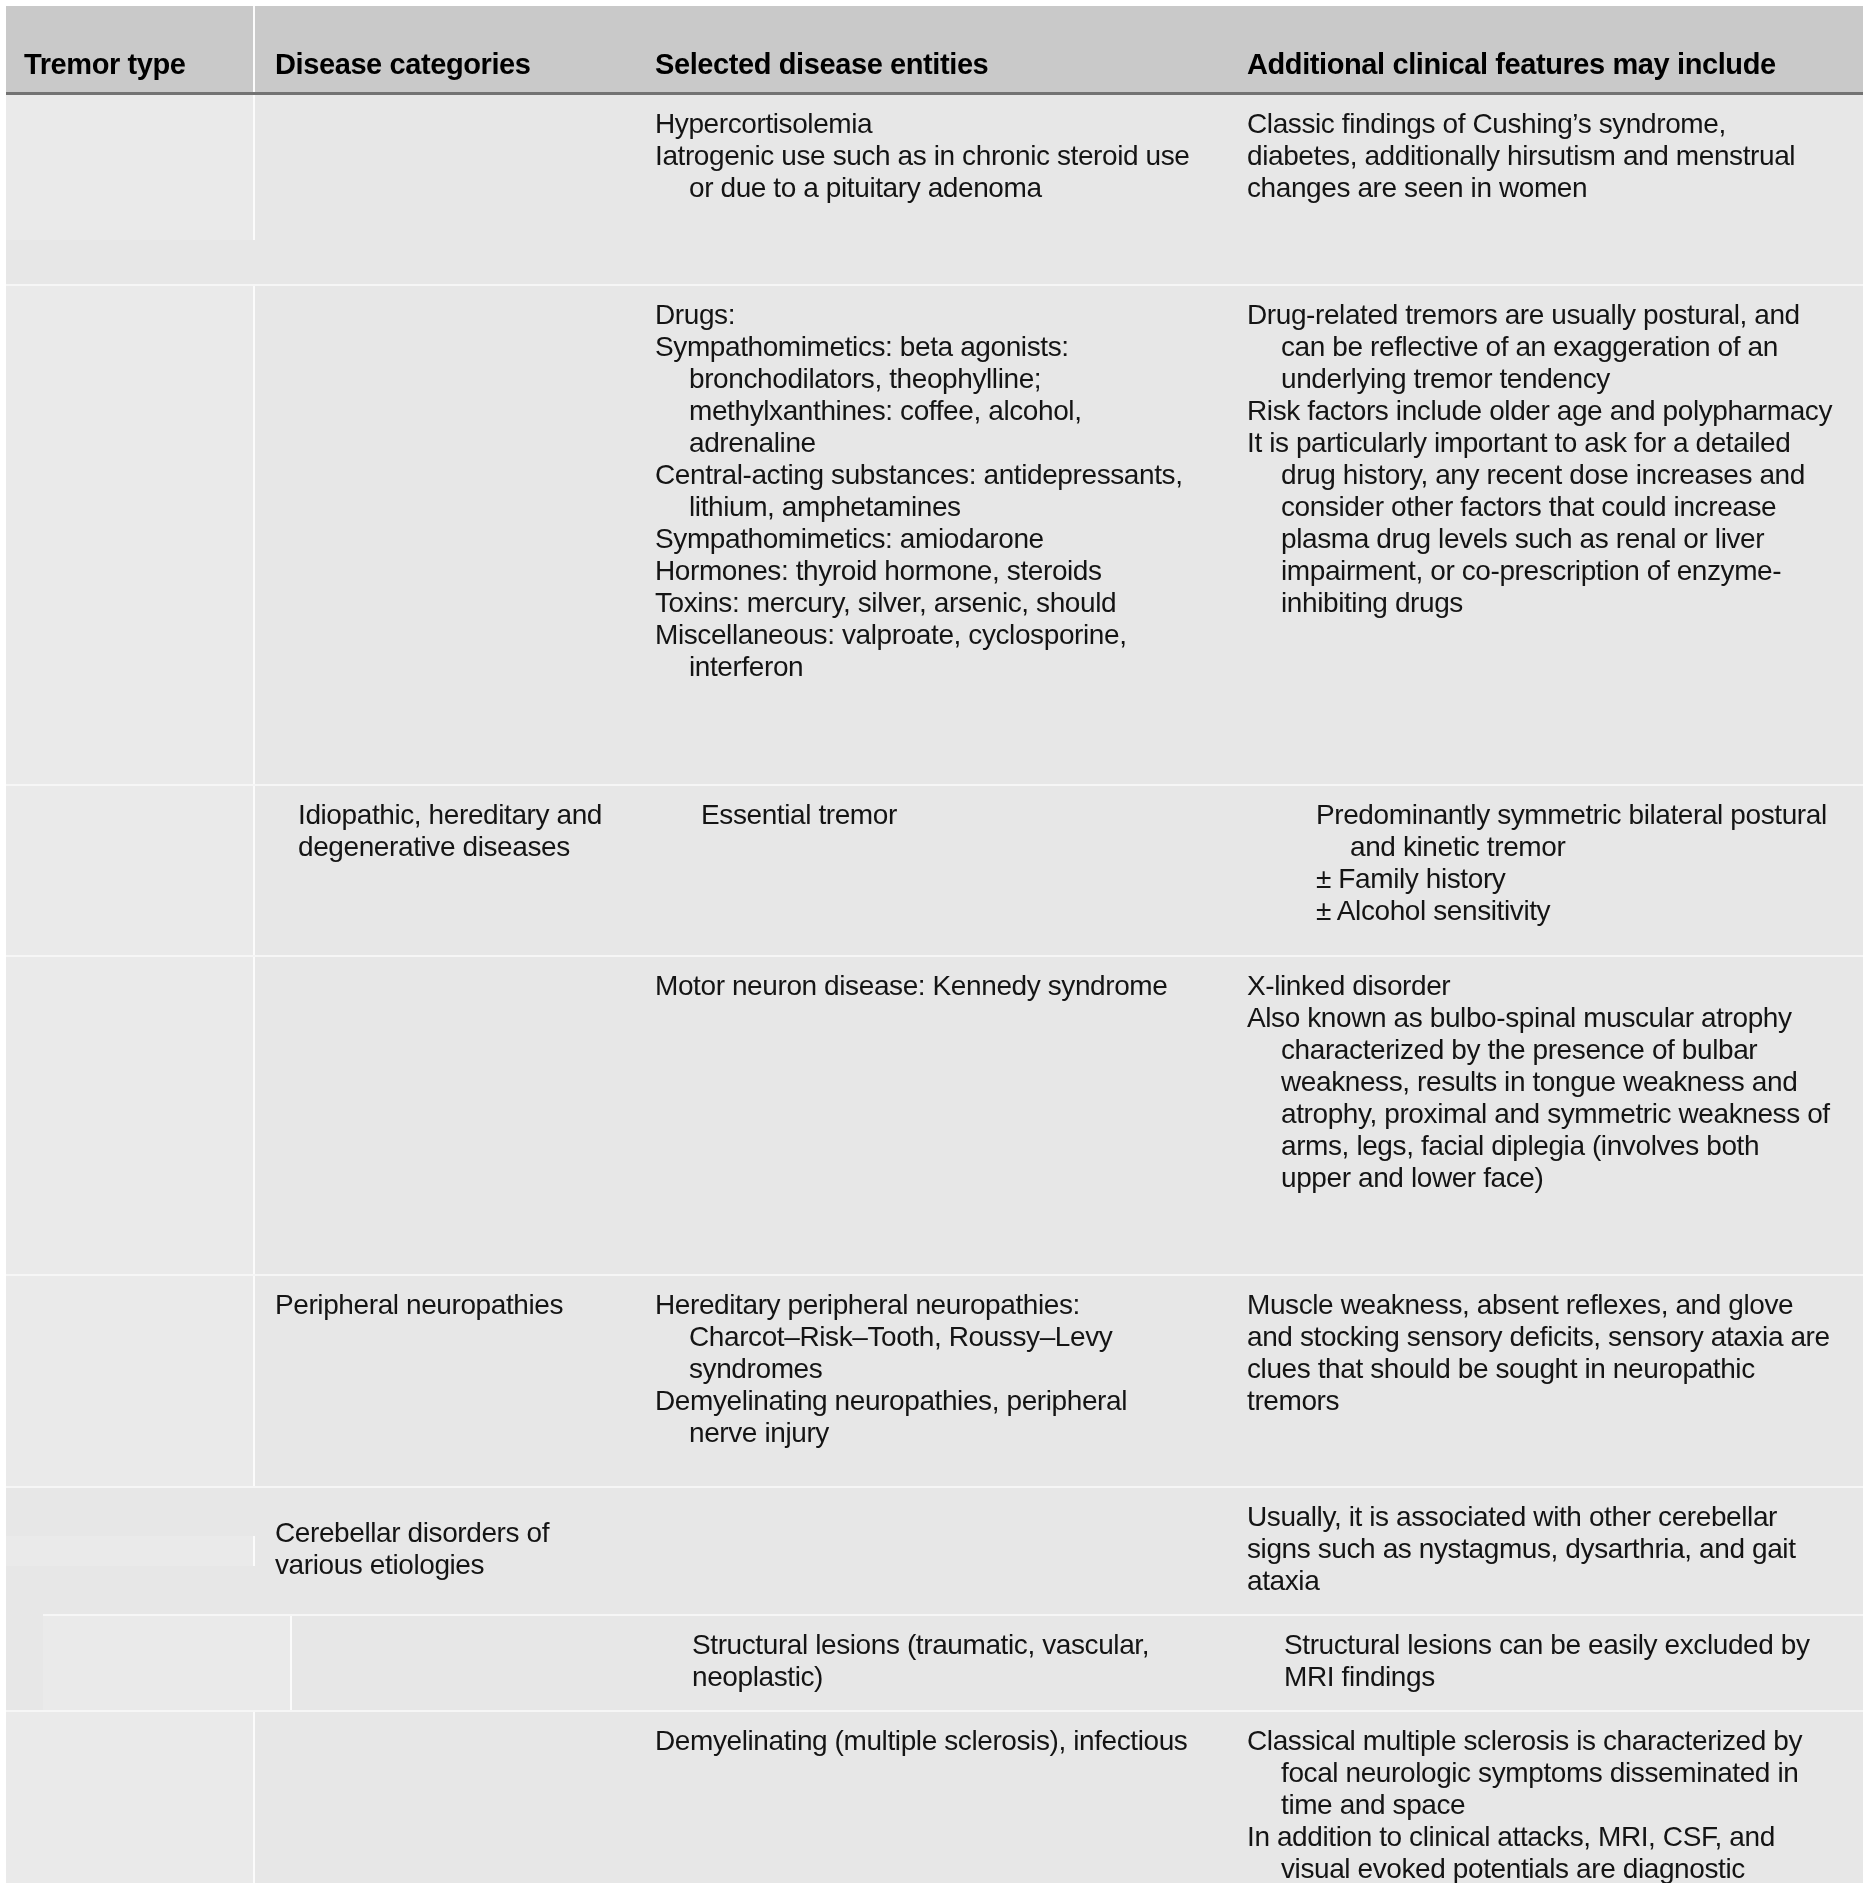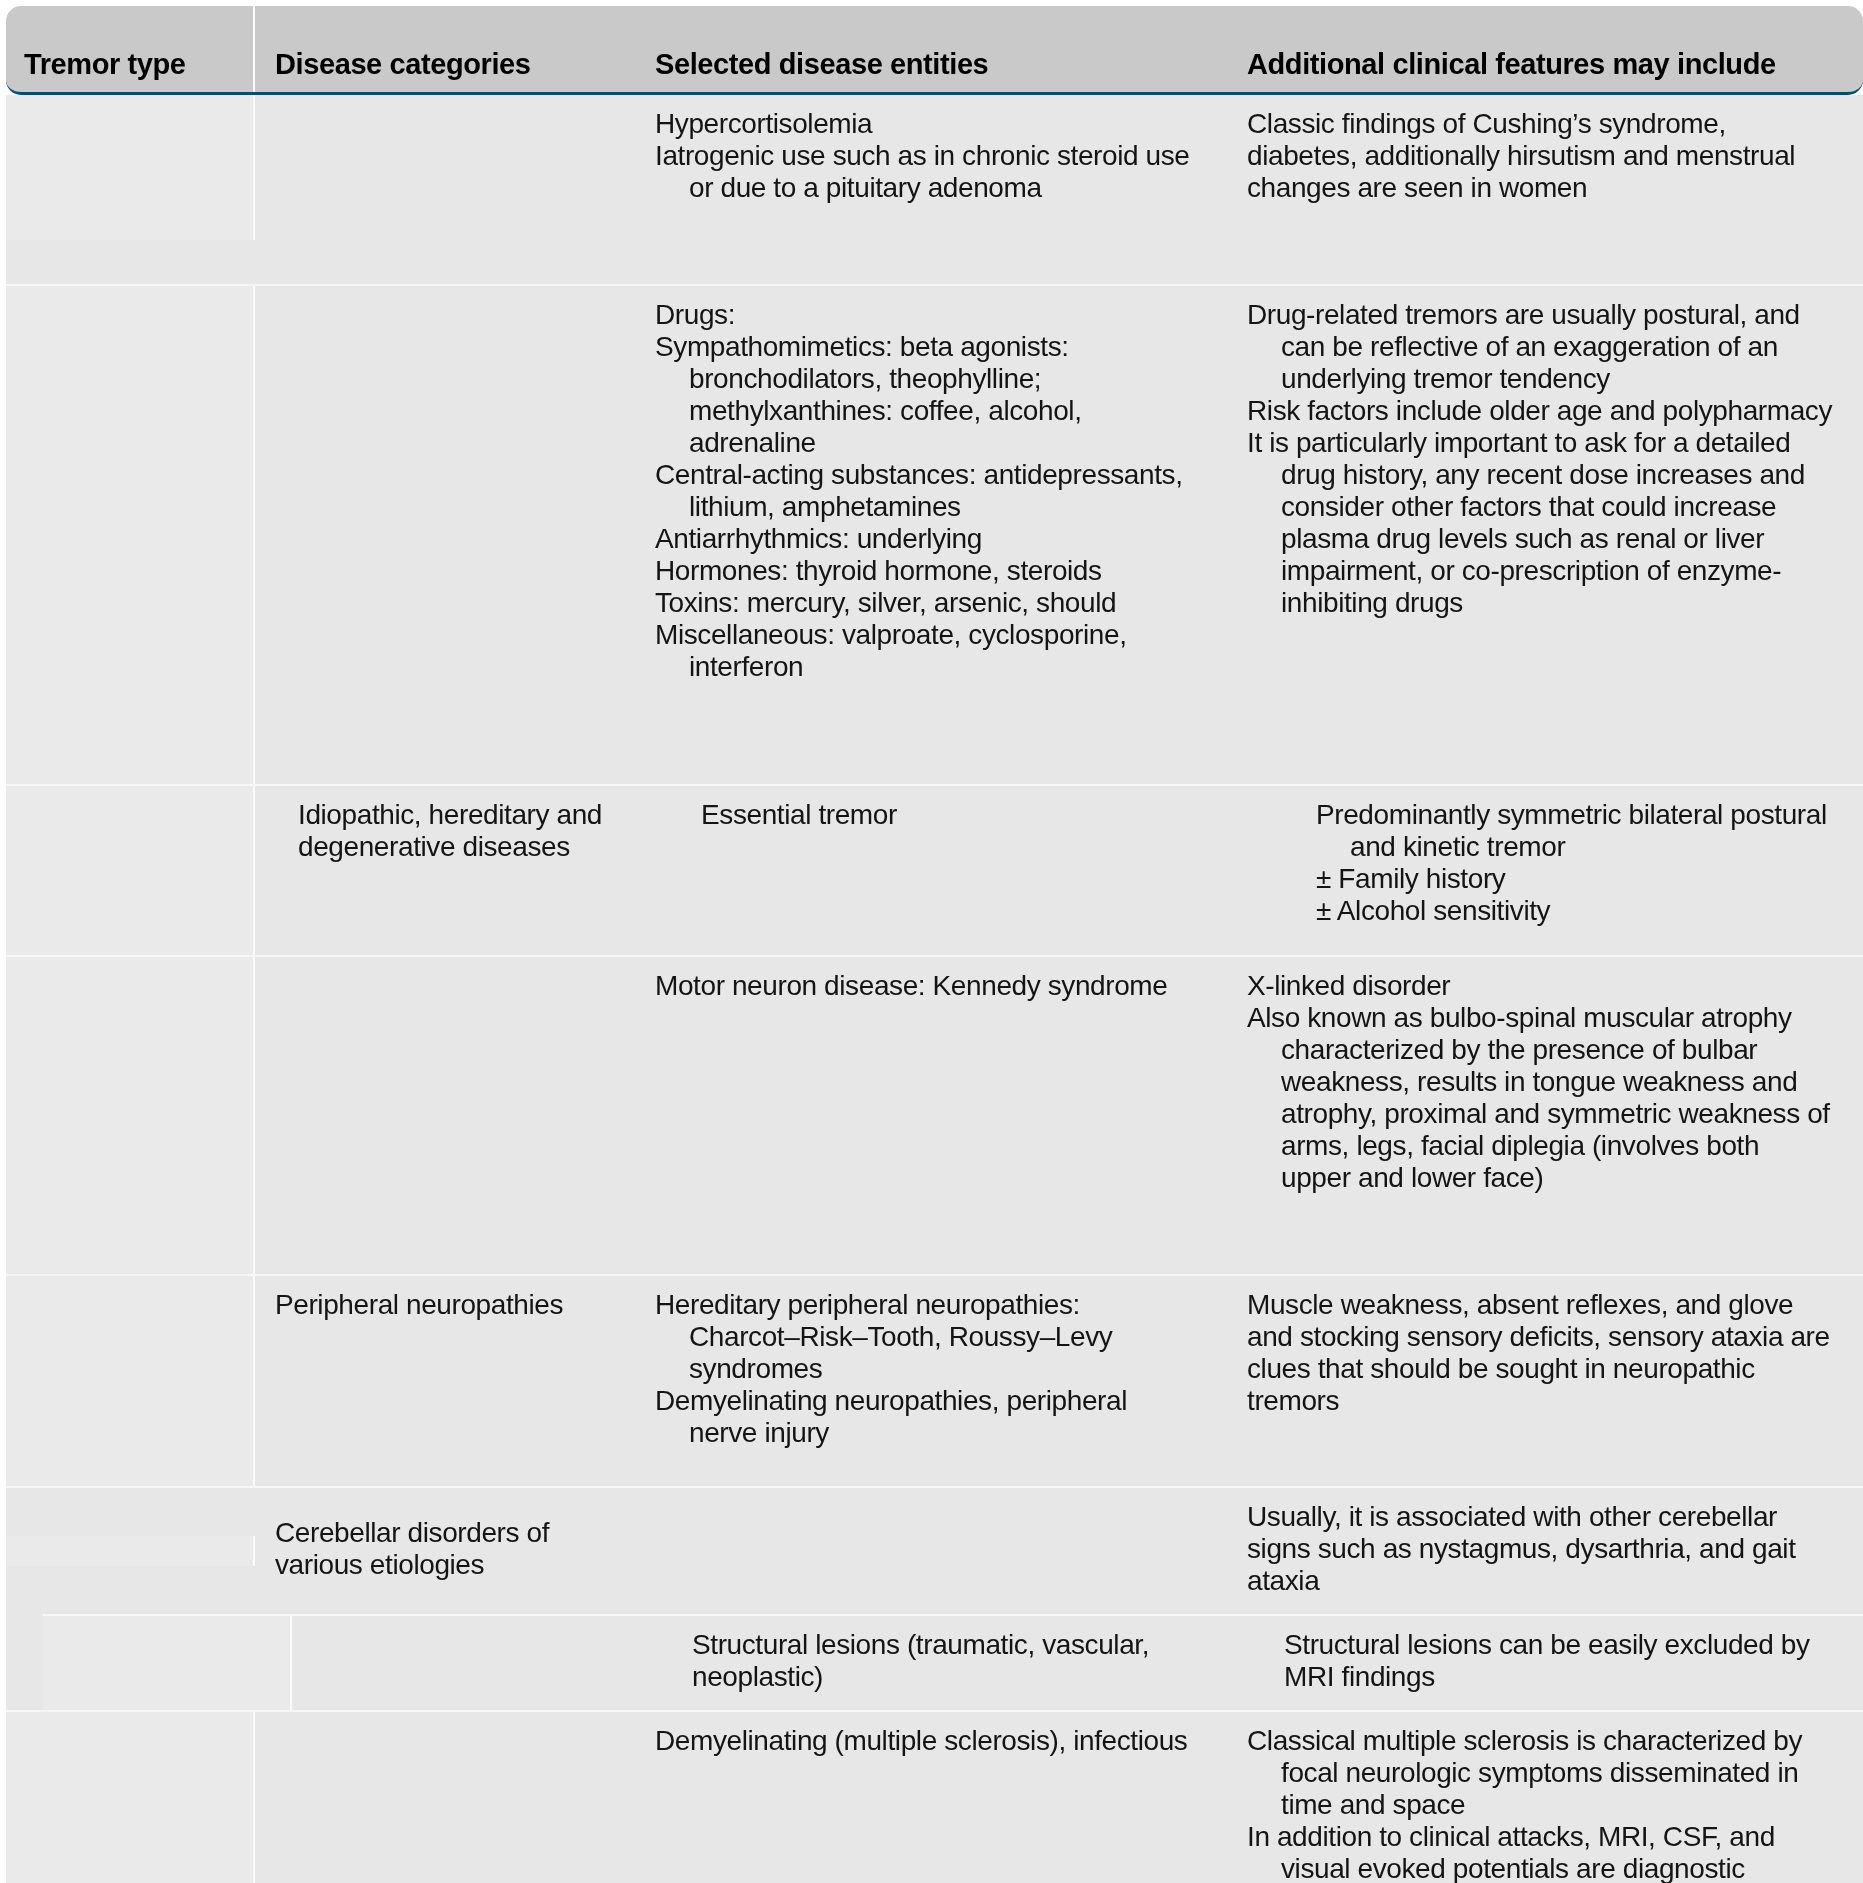--- a/index.html
+++ b/index.html
@@ -14,23 +14,22 @@
     color:#141414;
     letter-spacing:-0.4px;
   }
   .table { width:100%; height:100%; display:flex; flex-direction:column; }
 
   
   .t-head {
     display:flex;
     background:#c9c9c9;
     min-height:89px;
-    border-bottom:3px solid #0c4a6e;
+    border-bottom:3px solid #737373;
     flex:0 0 auto;
-    border-radius:15px;
   }
   .hc {
     display:flex; align-items:flex-end;
     font-weight:bold; font-size:29px; line-height:33px; color:#000;
     padding-bottom:11px; padding-top:14px;
   }
   .hc.c1 { border-right:2px solid #fbfbfb; }
 
   
   .t-body { flex:1 1 auto; background:#e7e7e7; }
@@ -80,21 +79,21 @@
             <div class="para">Classic findings of Cushing’s syndrome, diabetes, additionally hirsutism and menstrual changes are seen in women</div>
           </div>
         </div>
         <div class="row" style="min-height: 500px; margin-top: 44px;">
           <div class="cell c1"></div>
           <div class="cell c2"></div>
           <div class="cell c3">
             <div class="para">Drugs:</div>
             <div class="para hang">Sympathomimetics: beta agonists: bronchodilators, theophylline; methylxanthines: coffee, alcohol, adrenaline</div>
             <div class="para hang">Central-acting substances: antidepressants, lithium, amphetamines</div>
-            <div class="para hang">Antiarrhythmics: underlying</div>
+            <div class="para hang">Sympathomimetics: amiodarone</div>
             <div class="para hang">Hormones: thyroid hormone, steroids</div>
             <div class="para hang">Toxins: mercury, silver, arsenic, should</div>
             <div class="para hang">Miscellaneous: valproate, cyclosporine, interferon</div>
           </div>
           <div class="cell c4">
             <div class="para hang">Drug-related tremors are usually postural, and can be reflective of an exaggeration of an underlying tremor tendency</div>
             <div class="para hang">Risk factors include older age and polypharmacy</div>
             <div class="para hang">It is particularly important to ask for a detailed drug history, any recent dose increases and consider other factors that could increase plasma drug levels such as renal or liver impairment, or co-prescription of enzyme-inhibiting drugs</div>
           </div>
         </div>

